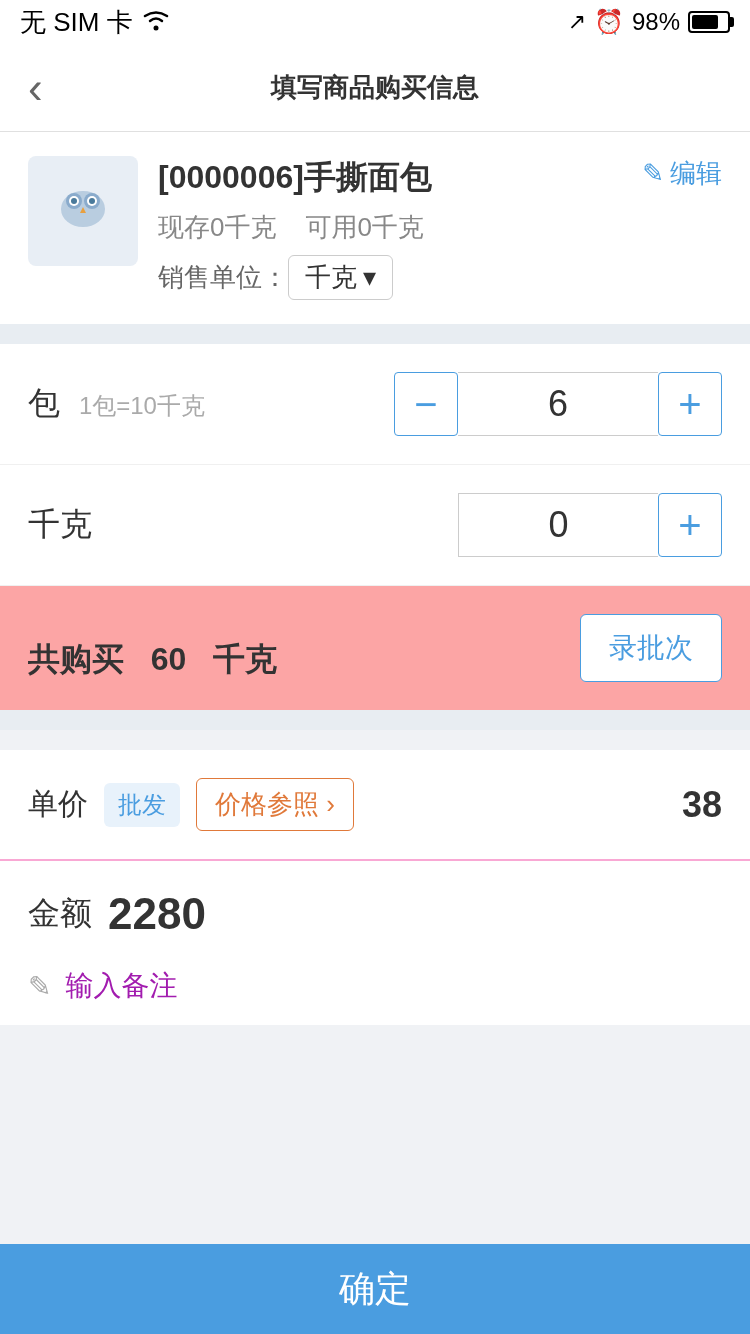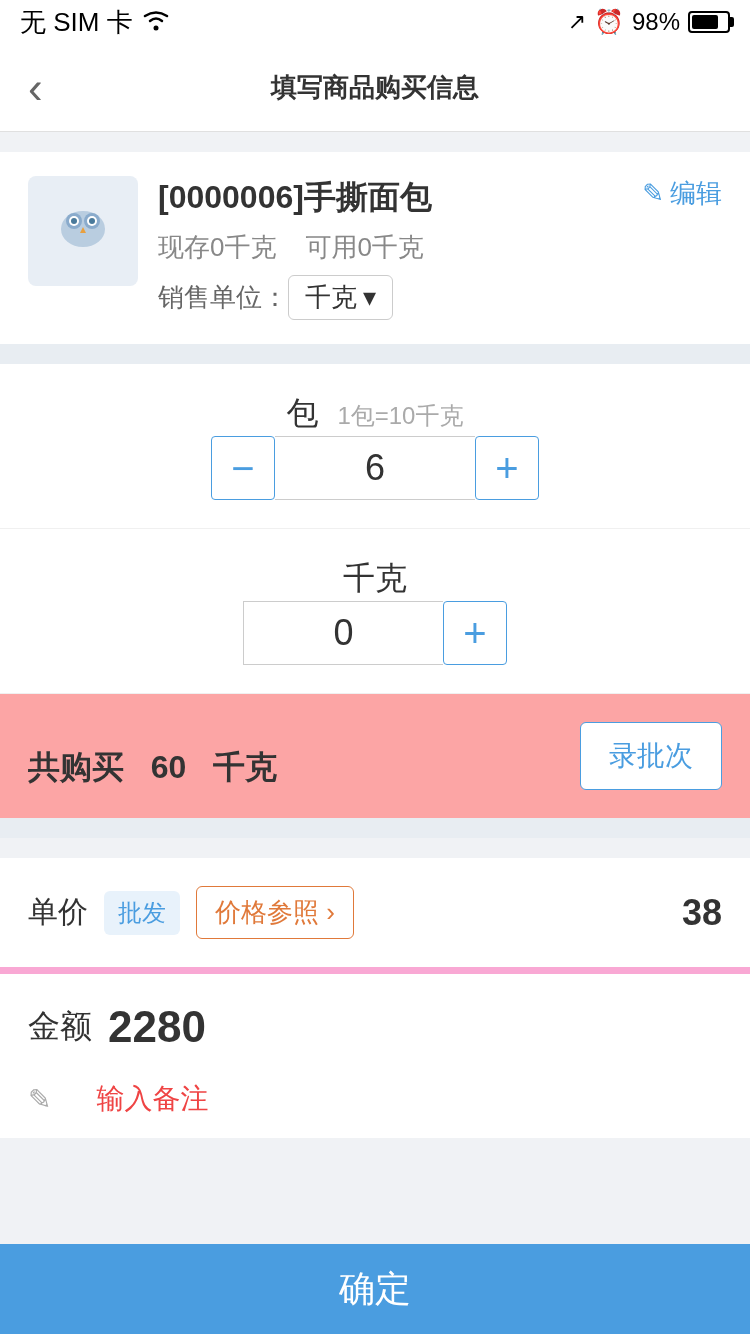--- a/index.html
+++ b/index.html
@@ -58,21 +58,20 @@
     }
     .nav-title {
       font-size: 26px;
       font-weight: 600;
       color: #333;
     }
 
     
     .product-card {
       background: #fff;
-      margin-top: 20px;
       padding: 24px 28px;
       display: flex;
       align-items: flex-start;
       gap: 20px;
       position: relative;
     }
     .product-image {
       width: 110px;
       height: 110px;
       background: #e8eef5;
@@ -121,21 +120,20 @@
 
     
     .input-section {
       background: #fff;
     }
     .input-row {
       display: flex;
       align-items: center;
       padding: 28px 28px;
       border-bottom: 1px solid #f0f0f0;
-      flex-direction: column;
     }
     .input-label {
       flex: 1;
       font-size: 32px;
       color: #333;
     }
     .input-hint { font-size: 24px; color: #aaa; margin-left: 10px; }
     .input-controls {
       display: flex;
       align-items: center;
@@ -233,37 +231,37 @@
       margin-left: auto;
       font-size: 36px;
       font-weight: 600;
       color: #333;
     }
 
     
     .amount-section {
       background: #fff;
       padding: 28px 28px 12px;
-      border-top: 7px solid #f9a8d4;
+      border-top: 2px solid #f9a8d4;
     }
     .amount-row {
       display: flex;
       align-items: center;
       gap: 16px;
       margin-bottom: 20px;
     }
     .amount-label { font-size: 32px; color: #333; }
     .amount-value { font-size: 44px; font-weight: 700; color: #333; }
     .remark-row {
       display: flex;
       align-items: center;
       gap: 14px;
       padding: 8px 0;
     }
-    .remark-text { font-size: 28px; color: #ef4444; margin-left: 31px; }
+    .remark-text { font-size: 28px; color: #a21caf; }
     .pencil-icon { color: #aaa; font-size: 28px; }
 
     
     .empty-space {
       background: #f0f2f5;
       flex: 1;
       min-height: 300px;
     }
 
     

